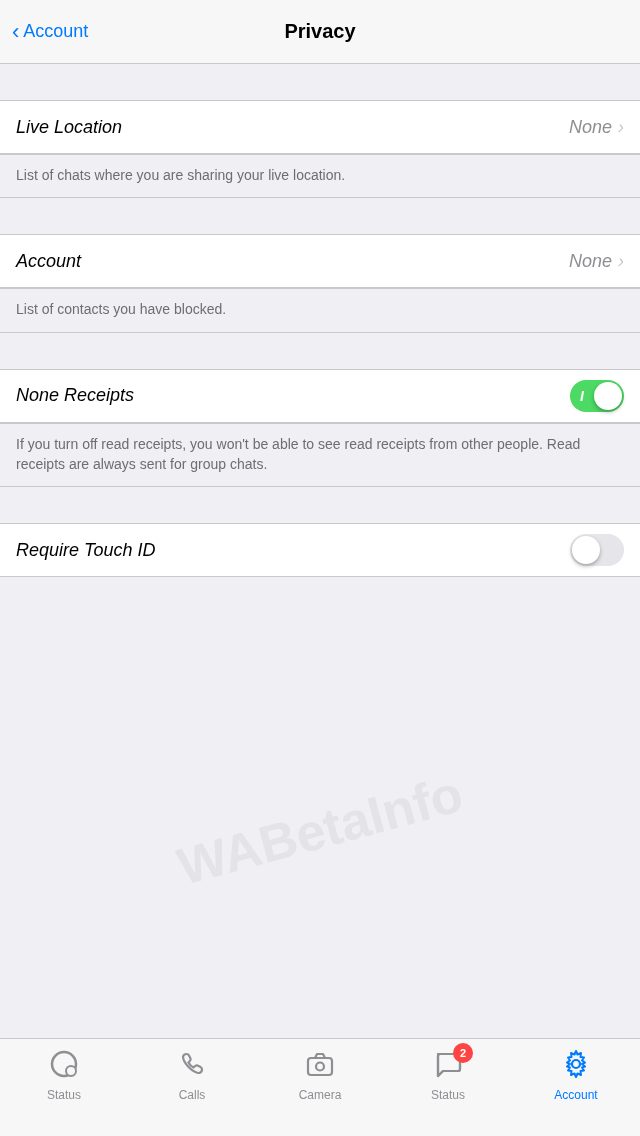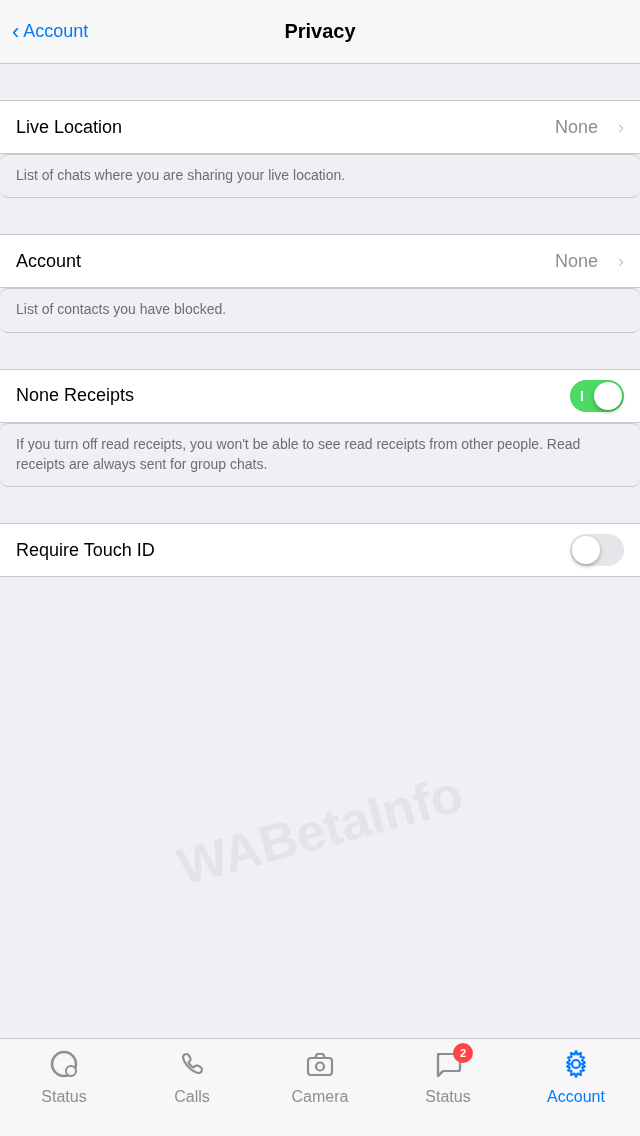--- a/index.html
+++ b/index.html
@@ -57,52 +57,52 @@
       display: flex;
       align-items: center;
       justify-content: space-between;
       padding: 0 16px;
       min-height: 52px;
       background: #fff;
       border-bottom: 1px solid #c8c7cc;
     }
     .settings-row:last-child {
       border-bottom: none;
+      font-style: italic;
     }
 
     .row-label {
       font-size: 18px;
       color: #000;
       font-weight: 400;
     }
 
     .row-right {
       display: flex;
       align-items: flex-start;
-      gap: 20px;
+      gap: 6px;
     }
 
     .row-value {
       font-size: 18px;
       color: #8e8e93;
     }
 
     .chevron-right {
       color: #c7c7cc;
       font-size: 18px;
       font-weight: 400;
     }
 
     
     .description-row {
       background: #efeff4;
       padding: 10px 16px 12px;
       border-top: 1px solid #c8c7cc;
       border-bottom: 1px solid #c8c7cc;
-      border-radius: 8px;
     }
     .description-text {
       font-size: 14px;
       color: #6d6d72;
       line-height: 1.45;
     }
 
     
     .watermark {
       position: absolute;
@@ -142,21 +142,21 @@
     .tab-icon {
       font-size: 28px;
       color: #8e8e93;
       line-height: 1;
       position: relative;
     }
     .tab-icon.active {
       color: #007aff;
     }
     .tab-label {
-      font-size: 16px;
+      font-size: 12px;
       color: #8e8e93;
     }
     .tab-label.active {
       color: #007aff;
     }
     .badge {
       position: absolute;
       top: -6px;
       right: -10px;
       background: #f44;

